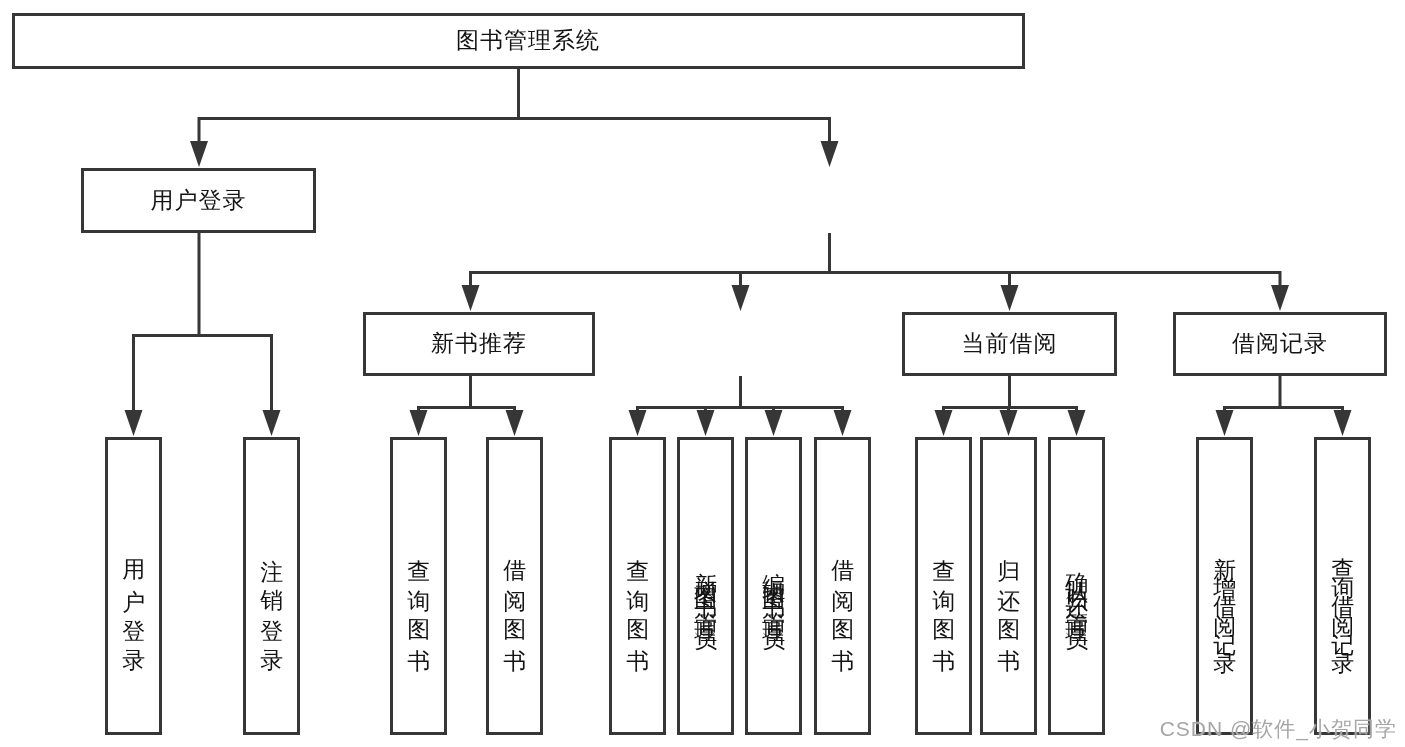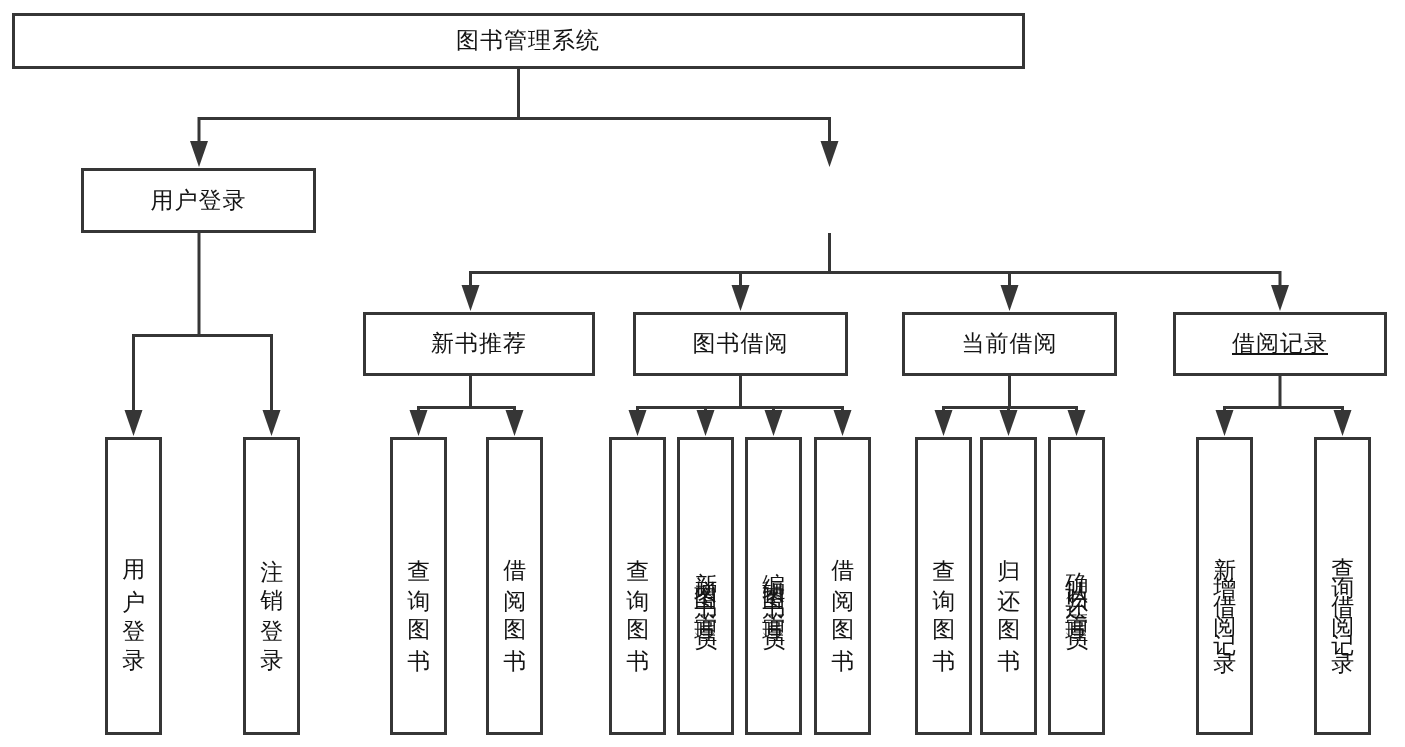--- a/index.html
+++ b/index.html
@@ -127,23 +127,22 @@
       <polygon points="1215.5,410 1233.5,410 1224.5,436"></polygon>
       <polygon points="1333.5,410 1351.5,410 1342.5,436"></polygon>
     </g>
   </svg>
 
   <div class="box hbox" style="left:12px; top:13px; width:1013px; height:56px;padding-left:19px;">图书管理系统</div>
 
   <div class="box hbox" style="left:81px; top:168px; width:235px; height:65px;">用户登录</div>
 
   <div class="box hbox" style="left:363px; top:312px; width:232px; height:64px;">新书推荐</div>
-  <div class="box hbox" style="left:633px; top:312px; width:215px; height:64px;">图书借阅</div>
   <div class="box hbox" style="left:902px; top:312px; width:215px; height:64px;">当前借阅</div>
-  <div class="box hbox" style="left:1173px; top:312px; width:214px; height:64px;text-decoration:underline;">借阅记录</div>
+  <div class="box hbox" style="left:1173px; top:312px; width:214px; height:64px;">借阅记录</div>
 
   <div class="box vbox v4" style="left:105px; top:437px; width:57px; height:298px;">
     <span>用户登录</span>
   </div>
   <div class="box vbox v4" style="left:243px; top:437px; width:57px; height:298px;">
     <span>注销登录</span>
   </div>
 
   <div class="box vbox v4" style="left:390px; top:437px; width:57px; height:298px;">
     <span>查询图书</span>
@@ -175,14 +174,15 @@
     <span>确认归还（管理员）</span>
   </div>
 
   <div class="box vbox v6" style="left:1196px; top:437px; width:57px; height:298px;">
     <span>新增借阅记录</span>
   </div>
   <div class="box vbox v6" style="left:1314px; top:437px; width:57px; height:298px;">
     <span>查询借阅记录</span>
   </div>
 
+  <div class="watermark">CSDN @软件_小贺同学</div>
 
 </div>
 
 </body></html>

